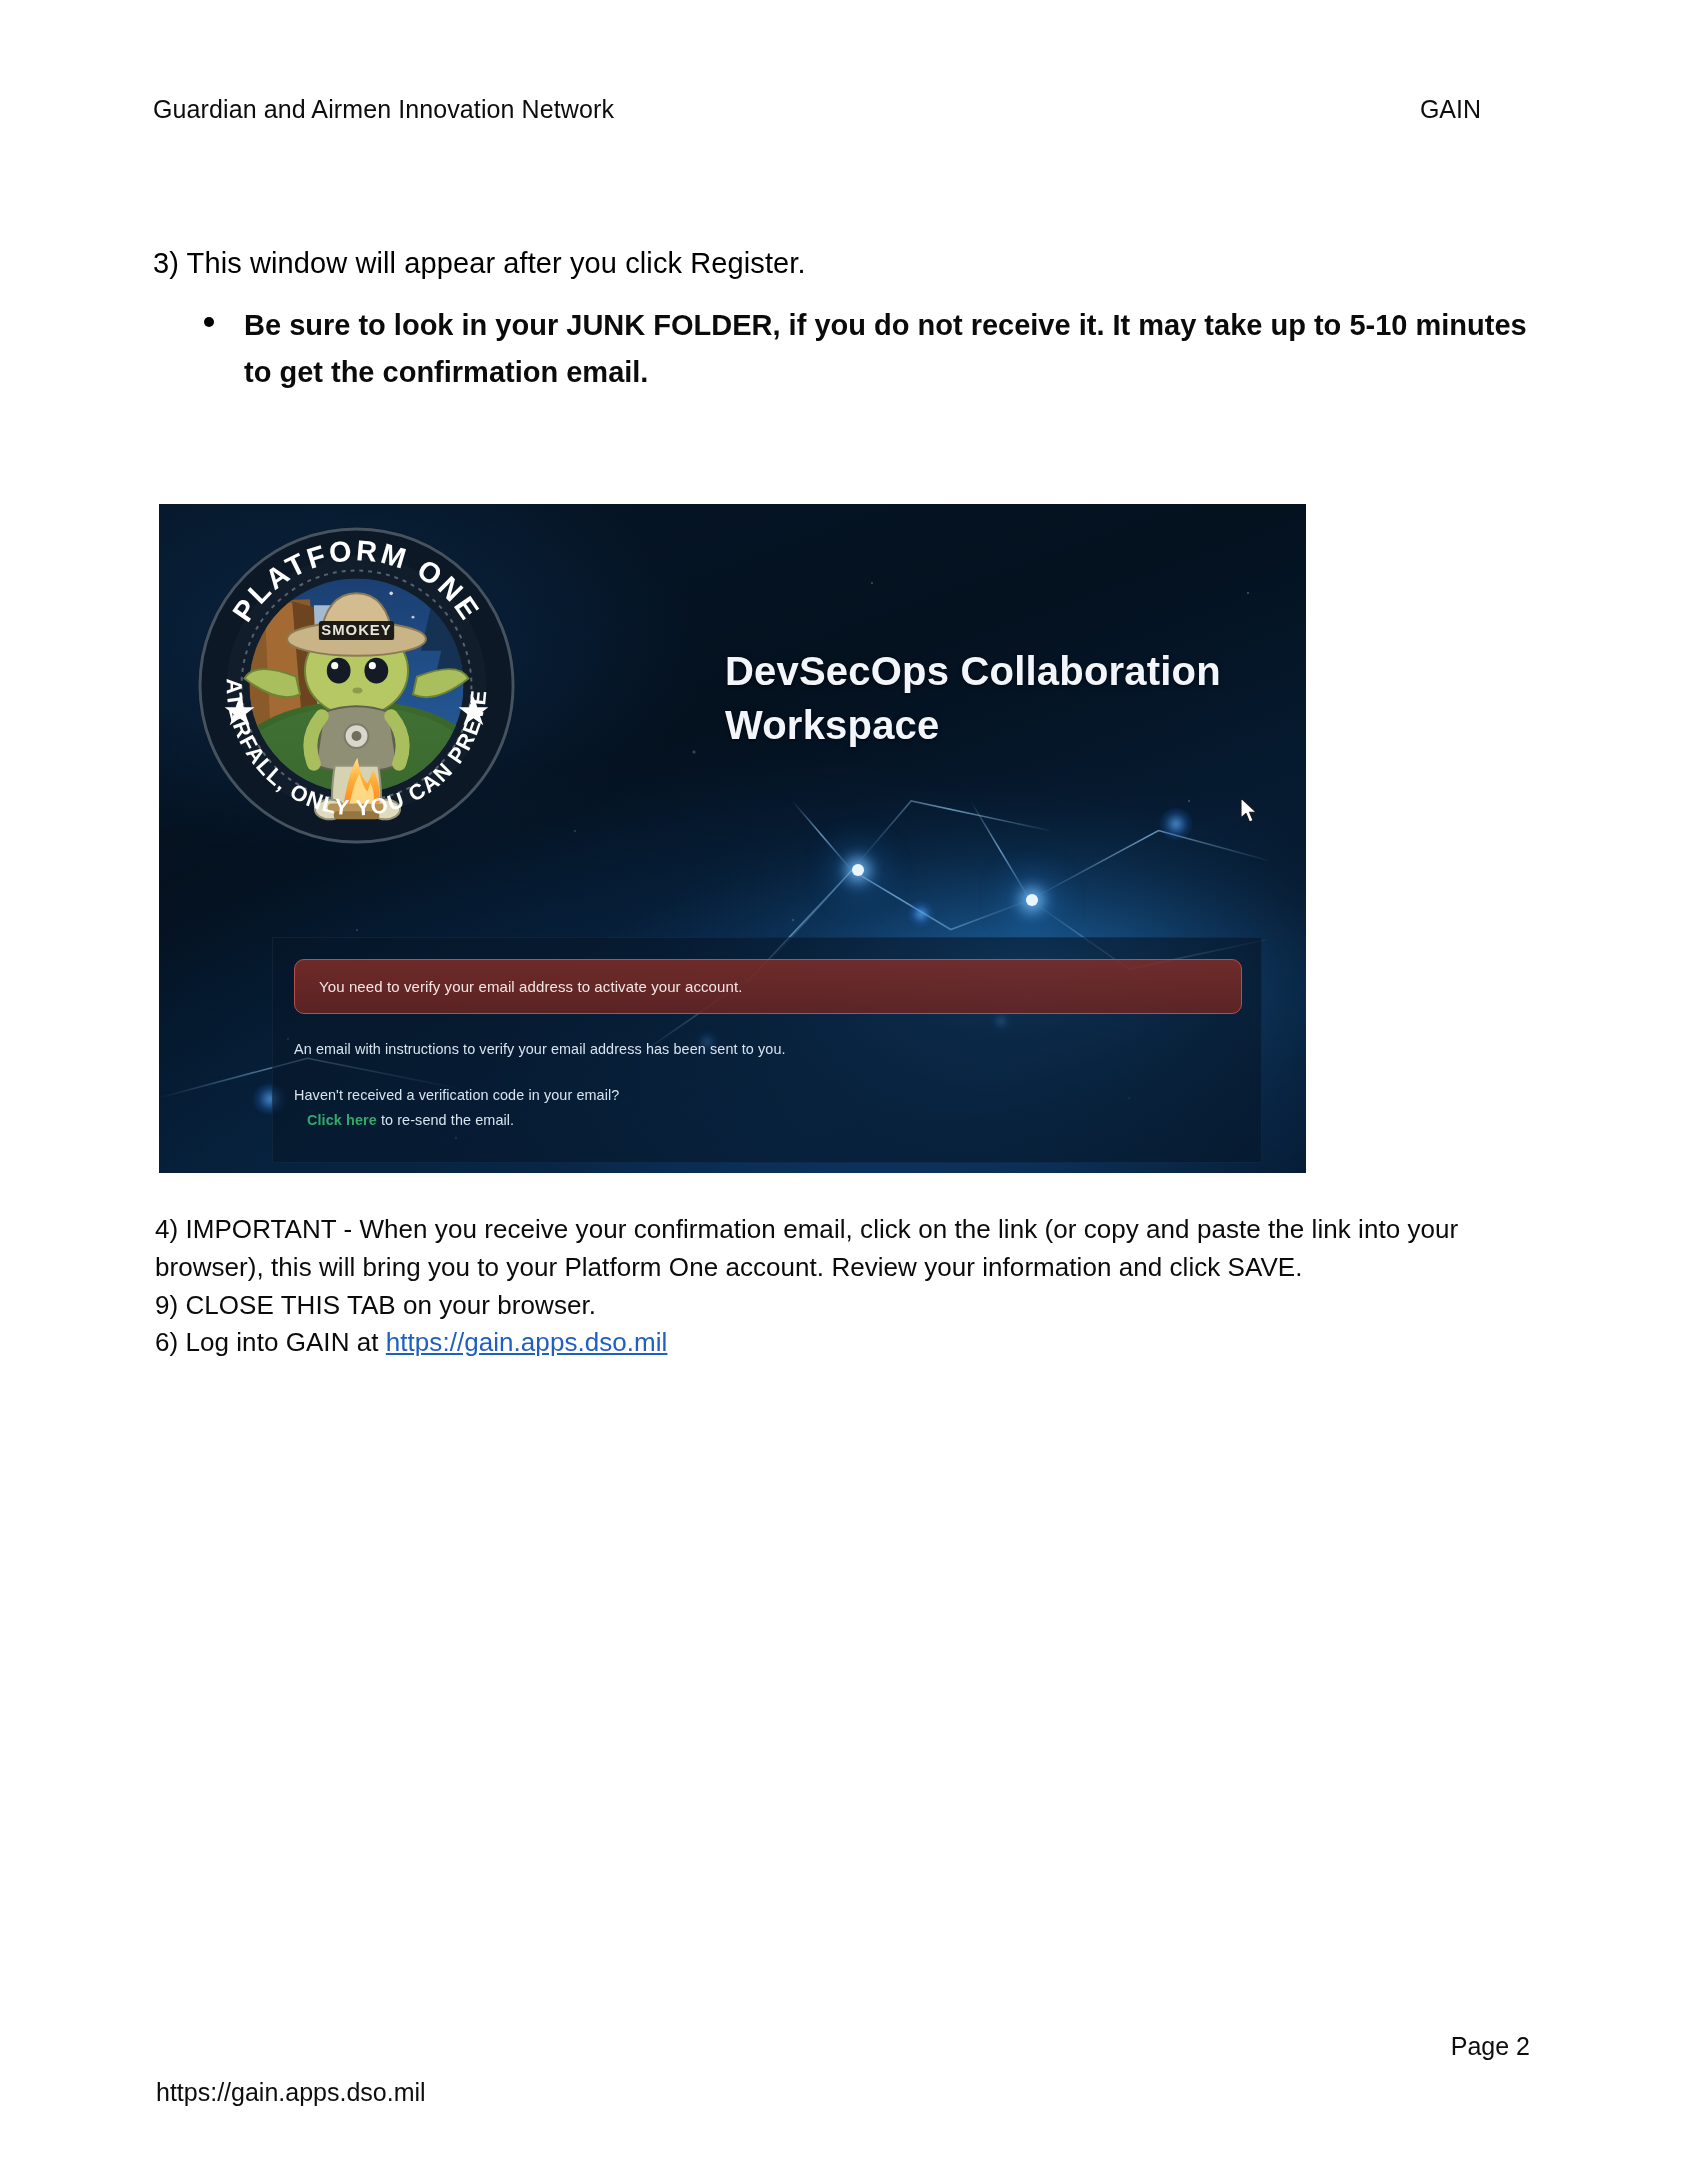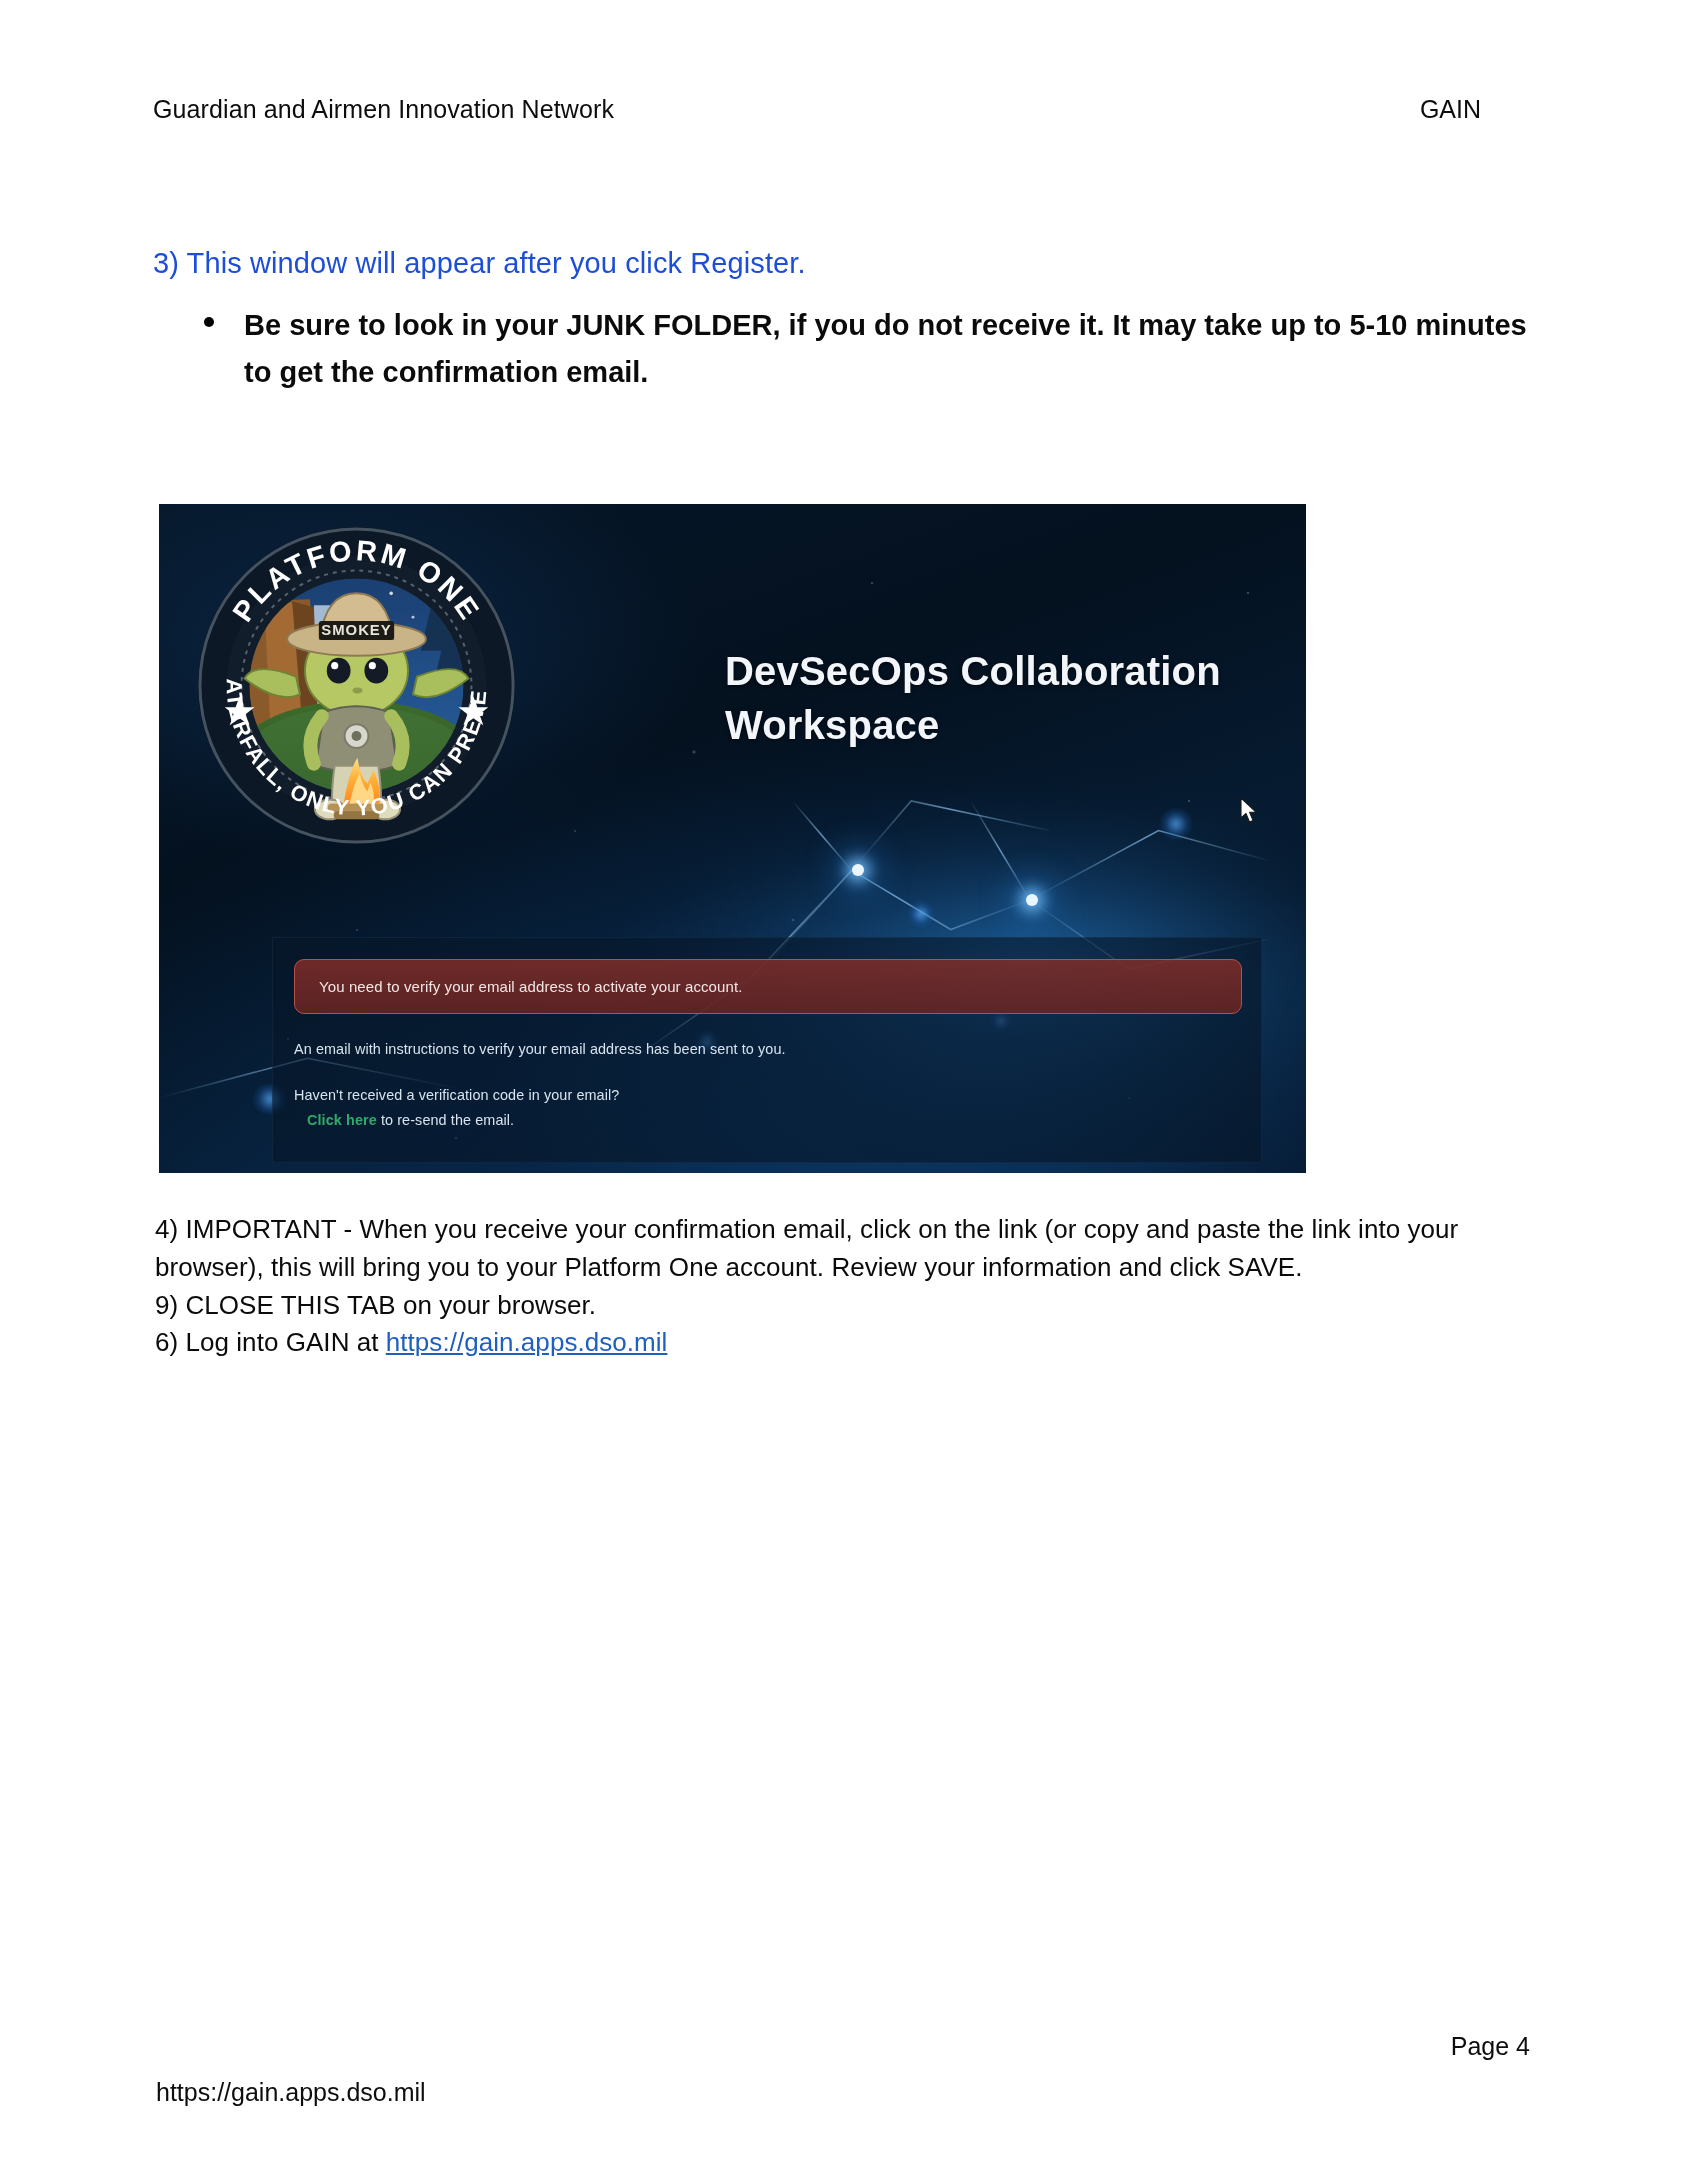--- a/index.html
+++ b/index.html
@@ -52,21 +52,21 @@
   .body-area {
     position: absolute;
     left: 153px;
     top: 243px;
     width: 1376px;
   }
 
   .step-line {
     font-size: 29px;
     line-height: 1.40;
-    color: #1d4ed8;
+    color: #000000;
     margin: 0 0 8px 0;
     letter-spacing: 0.1px;
   }
 
   .bullets {
     margin: 18px 0 0 0;
     padding: 0;
     list-style: none;
   }
   .bullet-row {
@@ -440,17 +440,17 @@
       </div>
     </div>
   </div>
 
   <div class="lower-area">
     <p class="para">4)  IMPORTANT - When you receive your confirmation email, click on the link (or copy and paste the link into your browser), this will bring you to your Platform One account. Review  your information and click SAVE.</p>
     <p class="para tight">9) CLOSE THIS TAB on your browser.</p>
     <p class="para tight"><span>6) Log into GAIN at </span><a class="link" href="#">https://gain.apps.dso.mil</a></p>
   </div>
 
-  <div class="page-num">Page 4</div>
+  <div class="page-num">Page 2</div>
   <div class="footer-url">https://gain.apps.dso.mil</div>
 
 </div>
 
 
 </body></html>

